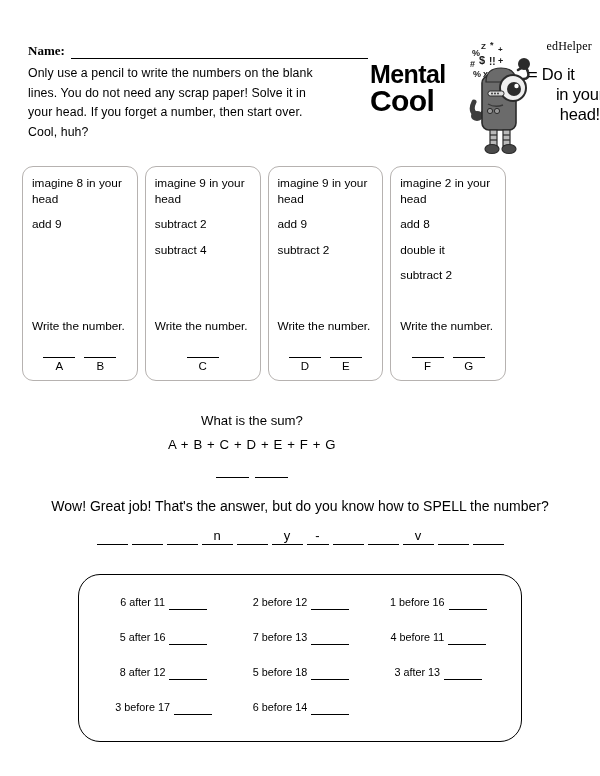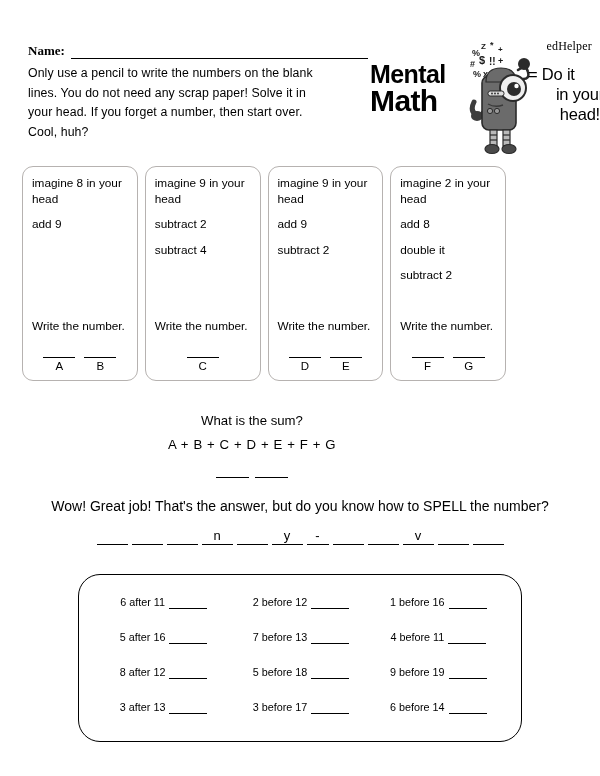--- a/index.html
+++ b/index.html
@@ -216,21 +216,21 @@
     left: 16px; top: 20px;
     width: 412px;
     display: grid;
     grid-template-columns: 1fr 1fr 1fr;
     row-gap: 20px;
   }
   .pcell {
     font-size: 10.8px;
     line-height: 14px;
     display: flex;
-    align-items: center;
+    align-items: flex-end;
     justify-content: center;
     white-space: nowrap;
   }
   .pcell .ptext { padding-bottom: 1px; }
   .pcell .pline {
     width: 38px;
     border-bottom: 1.3px solid #000;
     height: 12px;
     margin-left: 4px;
   }
@@ -250,21 +250,21 @@
     <span>lines.  You do not need any scrap paper!  Solve it in</span>
     <span>your head.  If you forget a number, then start over.</span>
     <span>Cool, huh?</span>
   </div>
 
   <div class="logo-block">
     <div class="edhelper">edHelper</div>
 
     <div class="logo-words">
       <span class="logo-mental">Mental</span>
-      <span class="logo-math">Math</span>
+      <span class="logo-math">Cool</span>
     </div>
 
     <div class="robot-holder">
       <svg width="66" height="116" viewBox="0 0 66 116" xmlns="http://www.w3.org/2000/svg">
 
         <g fill="#1a1a1a" font-family="Liberation Sans, sans-serif" font-weight="bold">
           <text x="4" y="16" font-size="9">%</text>
           <text x="13" y="9" font-size="8">Z</text>
           <text x="22" y="8" font-size="9">*</text>
           <text x="30" y="12" font-size="8">+</text>
@@ -453,24 +453,20 @@
     </div>
 
     <div class="pcell">
       <span class="ptext">8 after 12</span>
       <span class="pline"></span>
     </div>
     <div class="pcell">
       <span class="ptext">5 before 18</span>
       <span class="pline"></span>
     </div>
-    <div class="pcell">
-      <span class="ptext">9 before 19</span>
-      <span class="pline"></span>
-    </div>
 
     <div class="pcell">
       <span class="ptext">3 after 13</span>
       <span class="pline"></span>
     </div>
     <div class="pcell">
       <span class="ptext">3 before 17</span>
       <span class="pline"></span>
     </div>
     <div class="pcell">

